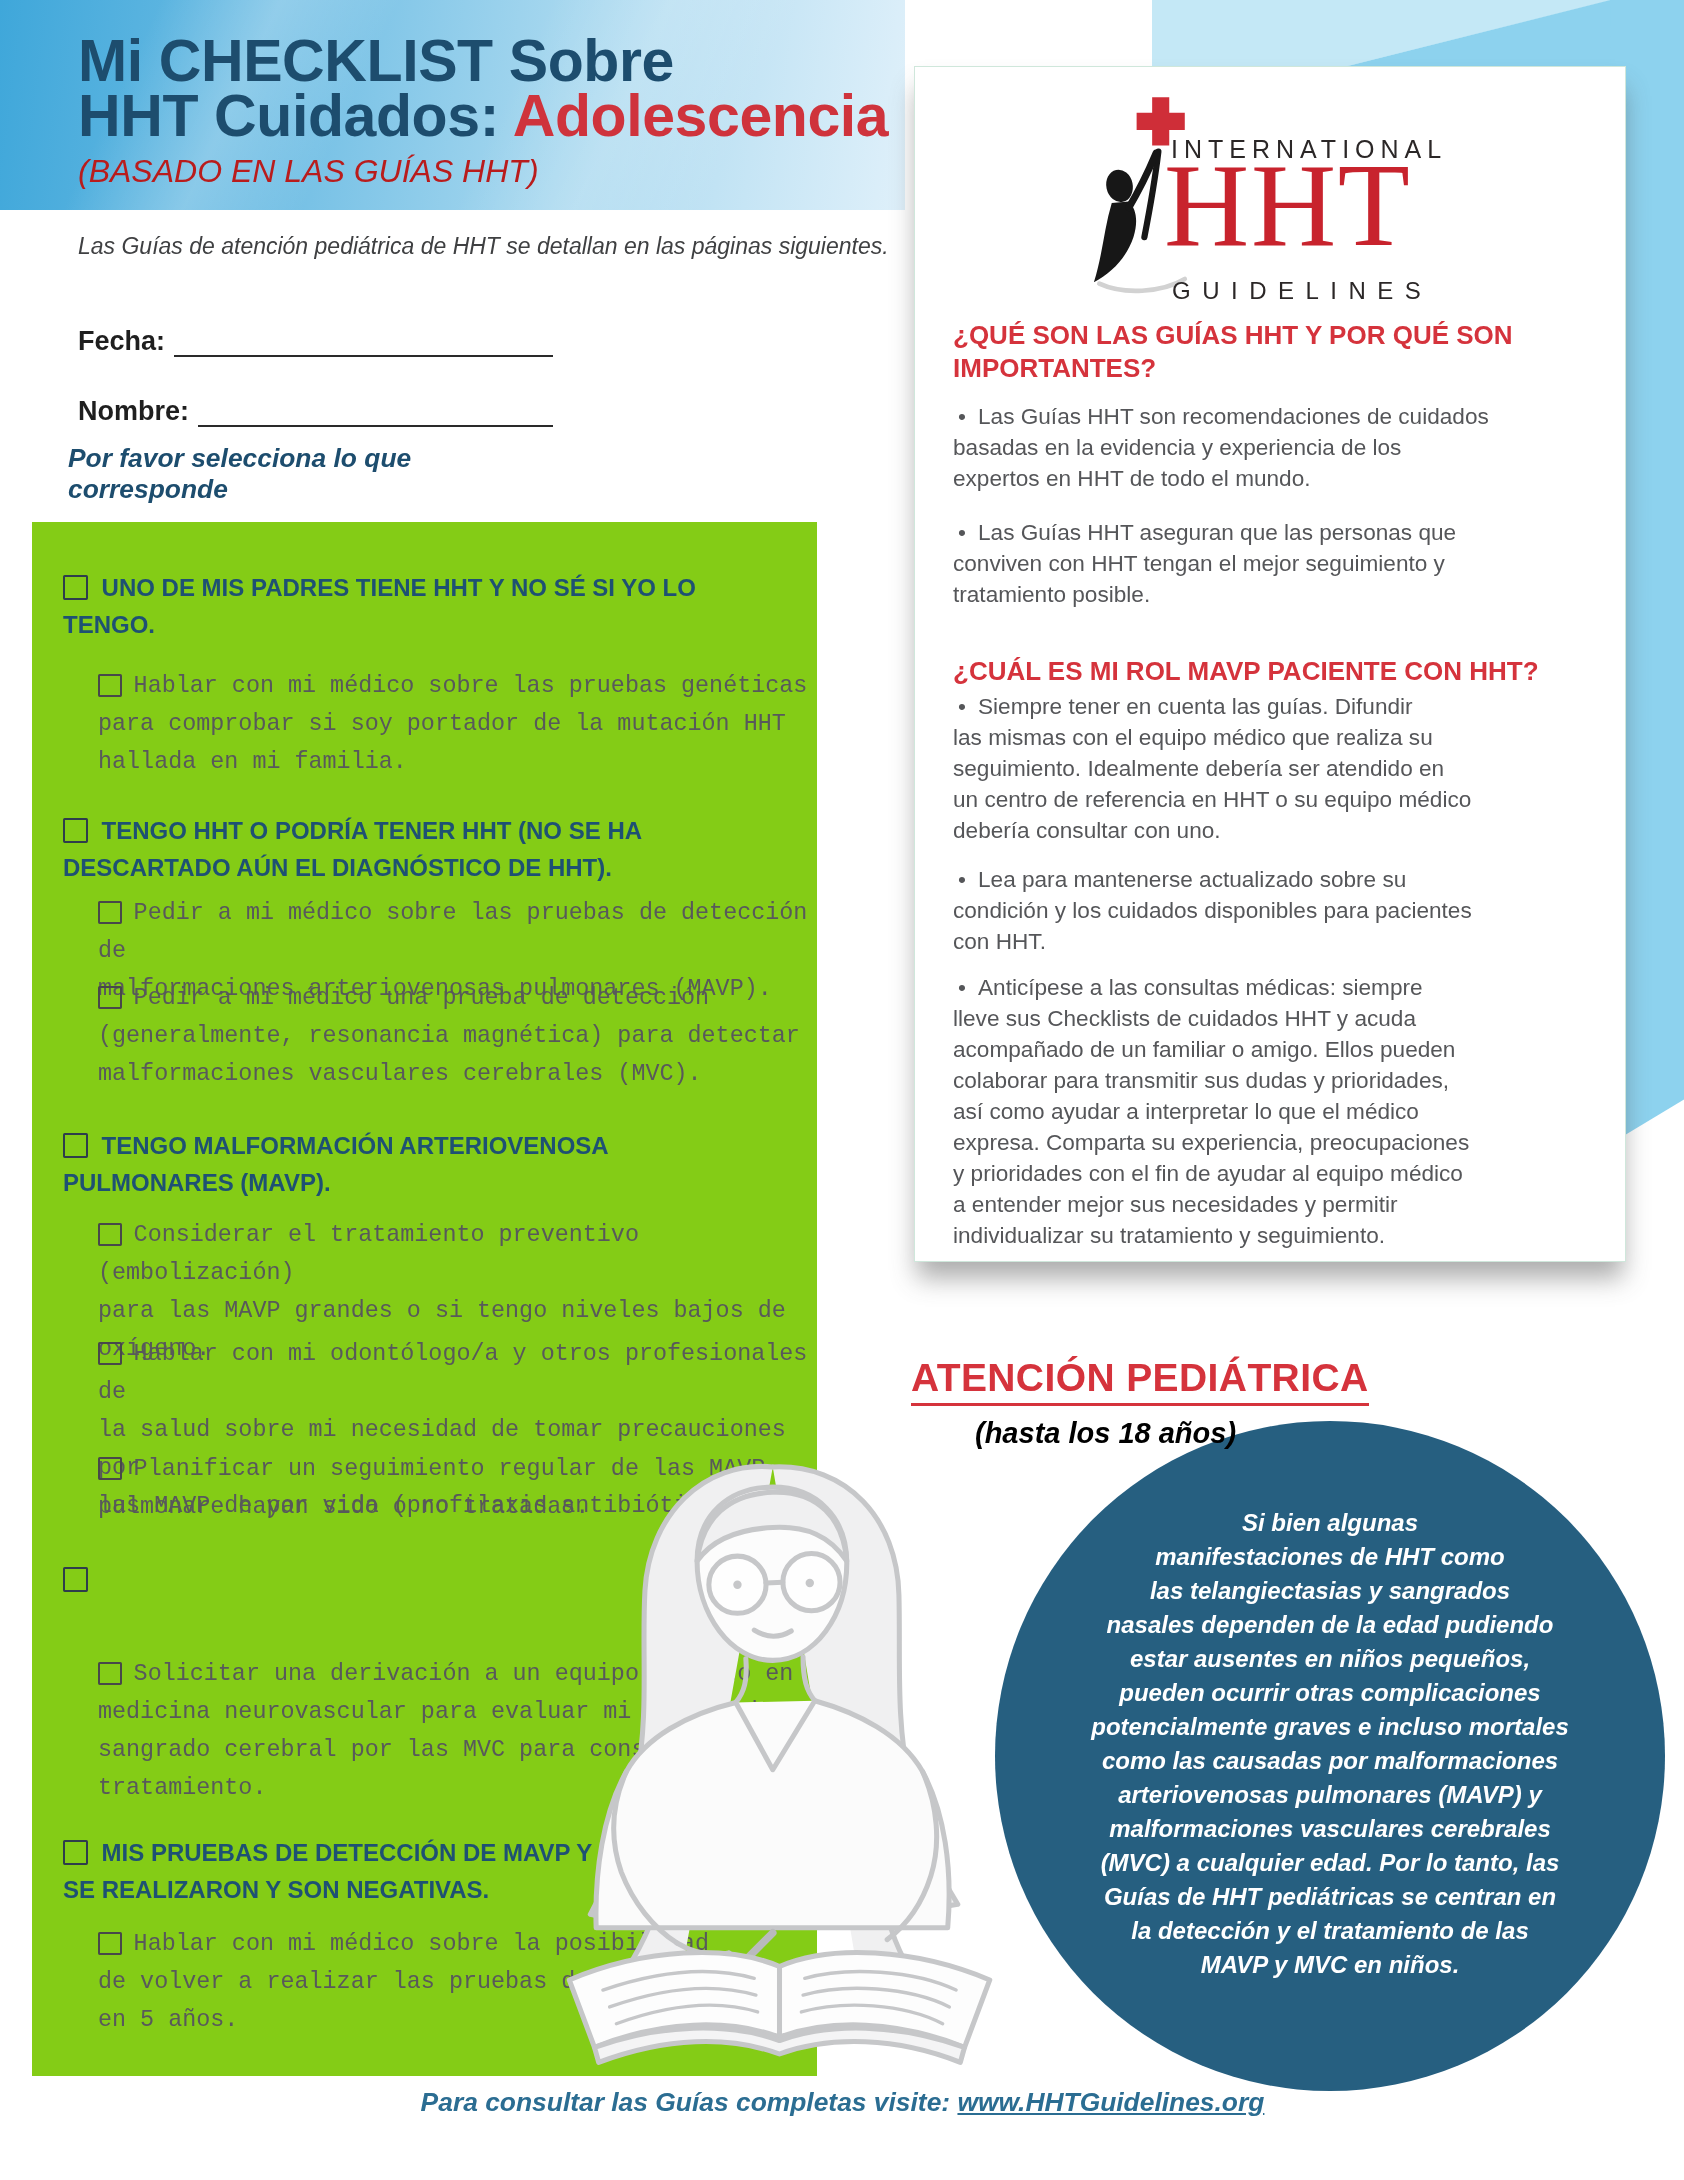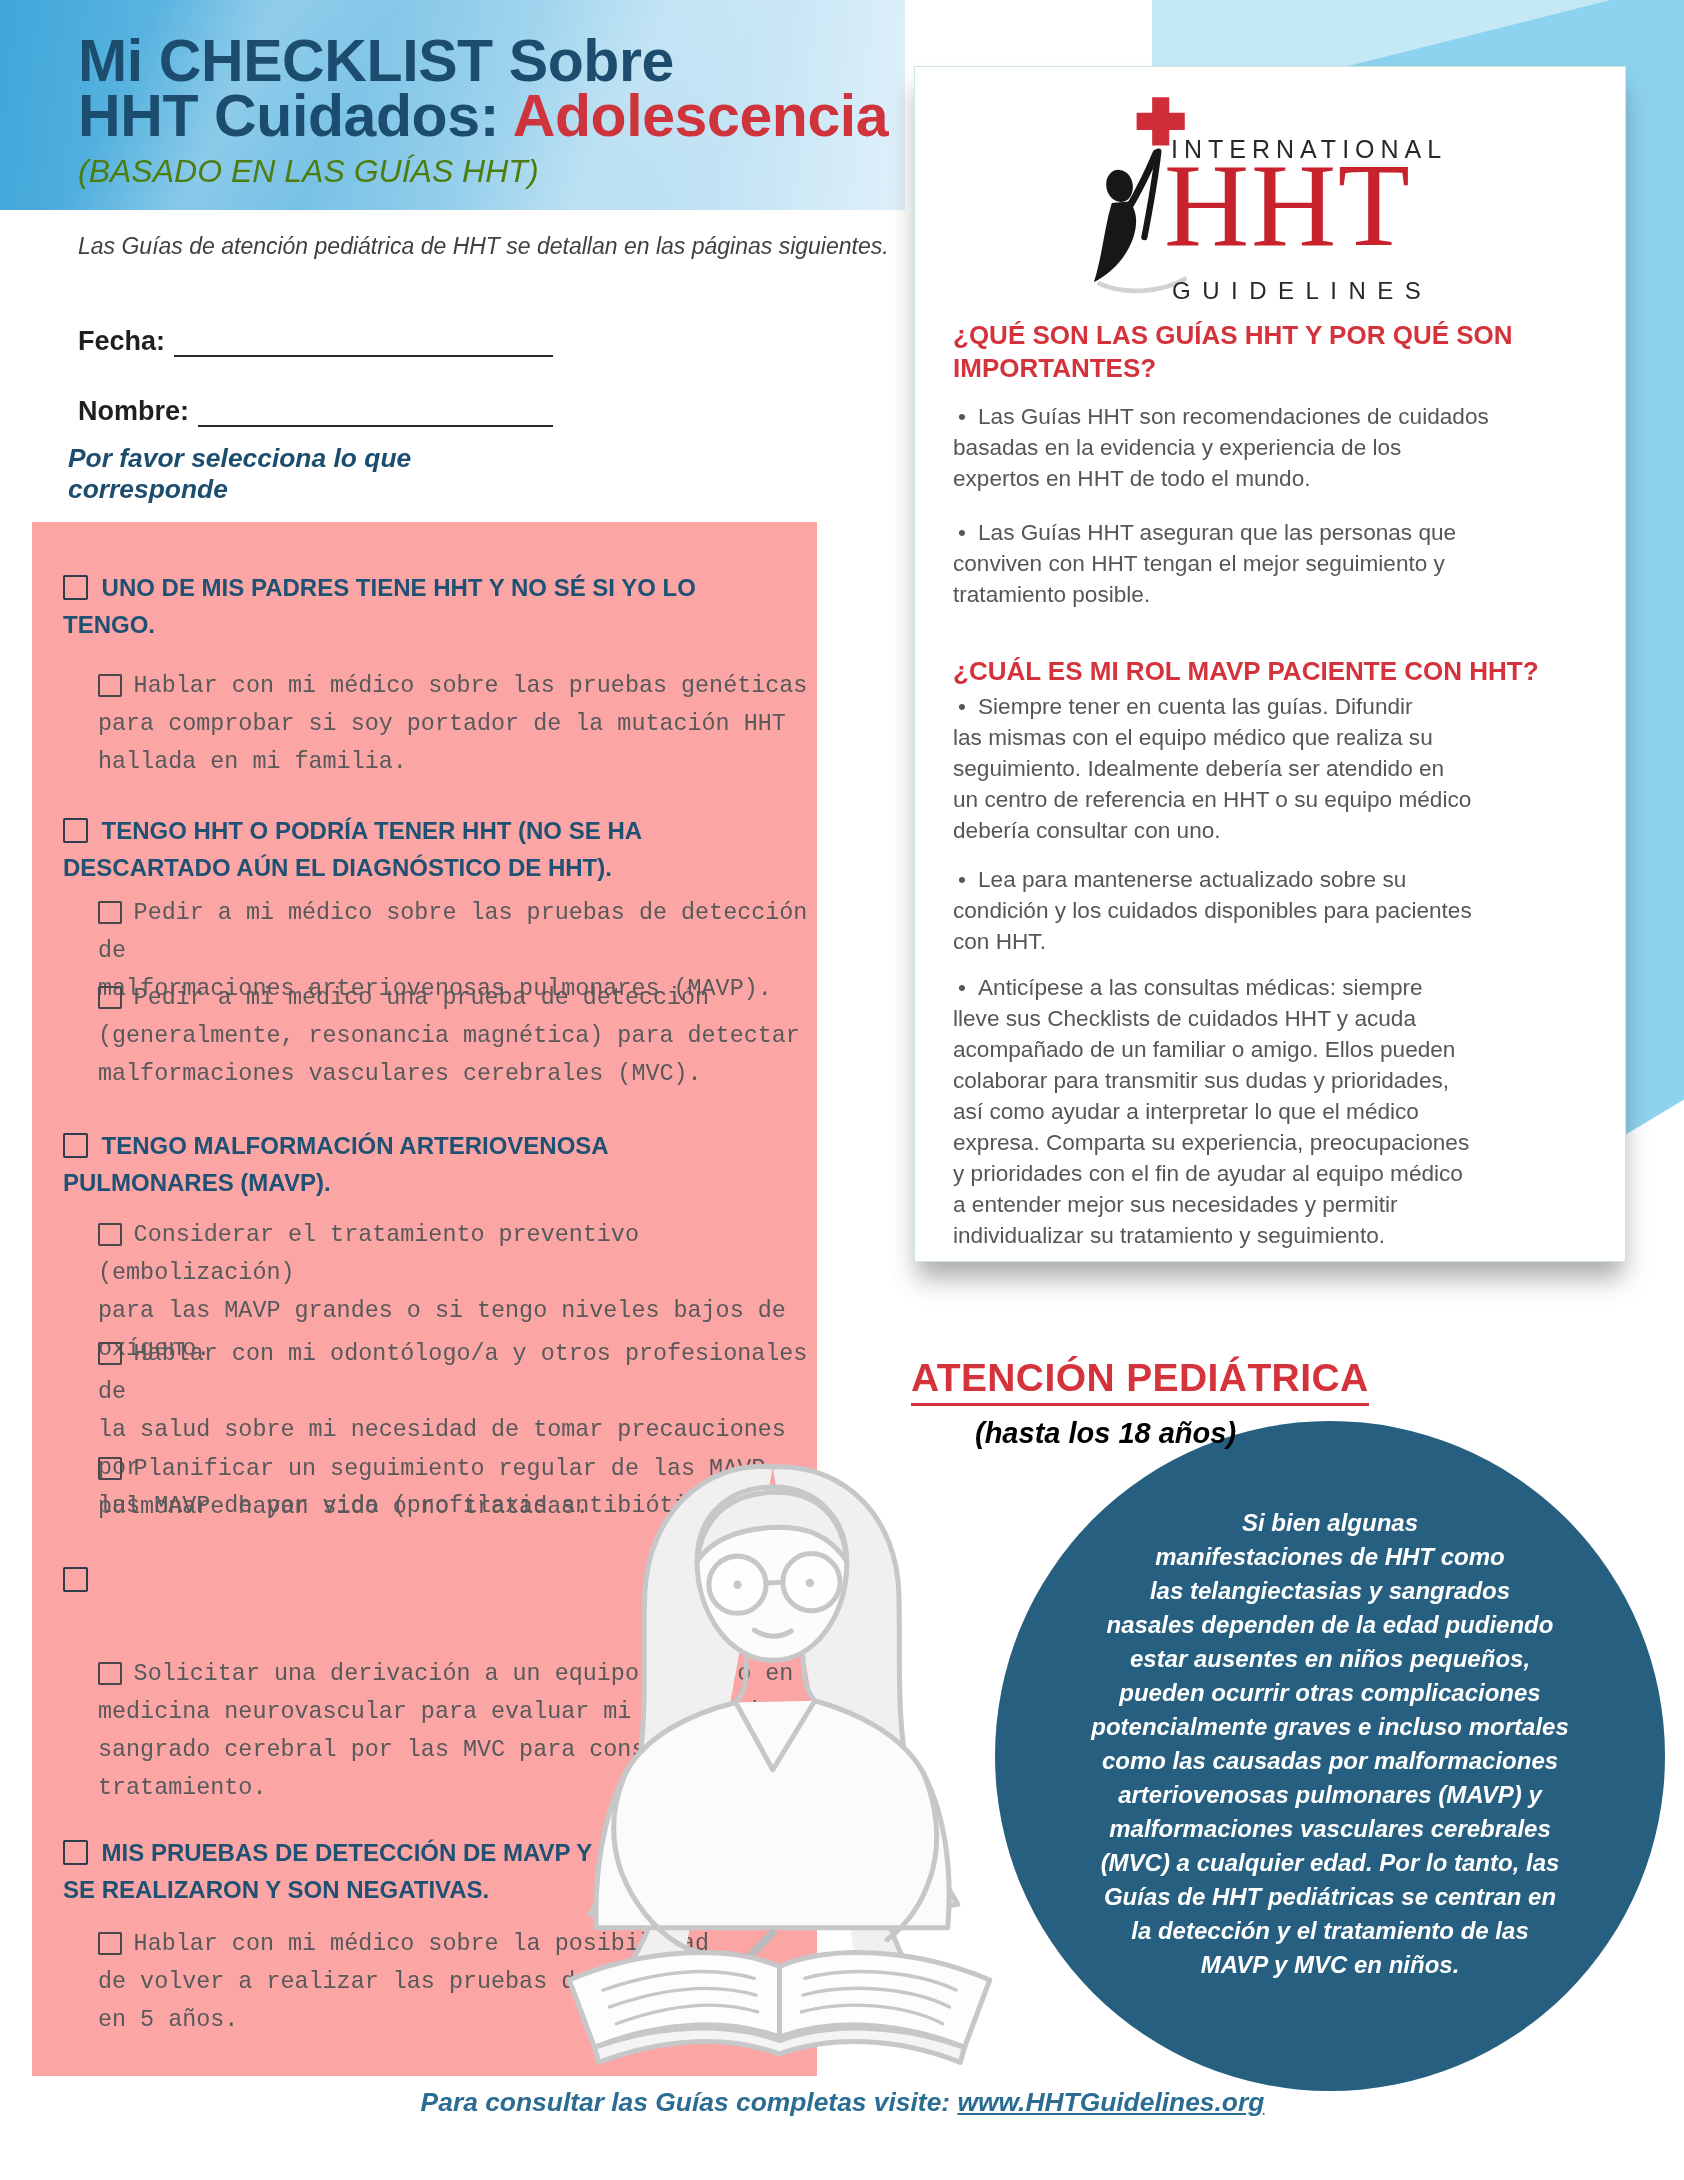--- a/index.html
+++ b/index.html
@@ -8,35 +8,35 @@
 
   
   .hdr-band{position:absolute;left:0;top:0;width:905px;height:210px;z-index:1;
     background:linear-gradient(97deg,#3fa7da 0%,#6ebde4 30%,#a8d8ef 62%,#dff0fa 100%);}
   .hdr-band::before{content:"";position:absolute;inset:0;
     background:linear-gradient(115deg,rgba(255,255,255,0) 16%,rgba(255,255,255,.25) 28%,
       rgba(255,255,255,0) 40%,rgba(255,255,255,0) 55%,rgba(255,255,255,.18) 67%,rgba(255,255,255,0) 80%);}
   .title{position:absolute;left:78px;top:34px;font-size:59px;font-weight:bold;line-height:55px;
          color:#1d4d6e;z-index:2;letter-spacing:-0.4px;}
   .title .accent{color:#cf333c;}
-  .subtitle{position:absolute;left:78px;top:153px;font-size:32px;font-style:italic;color:#4d7c0f;z-index:2;}
+  .subtitle{position:absolute;left:78px;top:153px;font-size:32px;font-style:italic;color:#b91c1c;z-index:2;}
 
   .intro{position:absolute;left:78px;top:233px;font-size:23px;font-style:italic;color:#3f4042;z-index:2;}
 
   .form-row{position:absolute;left:78px;width:475px;display:flex;align-items:flex-end;
             font-weight:bold;color:#1f1f1f;z-index:2;margin-top:24px;}
   #row-date{top:300px;font-size:27px;}
   #row-name{top:370px;font-size:27px;}
   .fill-line{flex:1;border-bottom:2.6px solid #2a2a2a;margin-left:8.5px;height:31px;}
 
   .select-prompt{position:absolute;left:68px;top:443px;width:496px;text-align:left;font-size:26.4px;
                  font-weight:bold;font-style:italic;color:#1d4d6e;z-index:2;}
 
   
-  .checklist{position:absolute;left:32px;top:522px;width:785px;height:1554px;background:#fca5a5;z-index:1;}
+  .checklist{position:absolute;left:32px;top:522px;width:785px;height:1554px;background:#84cc16;z-index:1;}
   .sec{position:absolute;left:31px;width:733px;color:#1e5173;font-size:24px;font-weight:bold;line-height:37px;}
   .item{position:absolute;left:66px;width:712px;color:#58595b;font-size:23.4px;line-height:38px;font-family:Liberation Mono, monospace;}
   .cbx{float:left;background:transparent;border-radius:1.7px;}
   .cbx-h{width:21px;height:21px;border:2.6px solid #2e3d4c;margin:6px 13.6px 0 0;}
   .cbx-i{width:19.6px;height:19.6px;border:2.6px solid #48484a;margin:6.8px 12px 0 0;}
   .prelines{white-space:pre-line;}
 
   
   .band-wedge{position:absolute;left:1152px;top:0;width:460px;height:115px;background:#c4e8f6;
               clip-path:polygon(0 0,100% 0,0 100%);z-index:1;}

